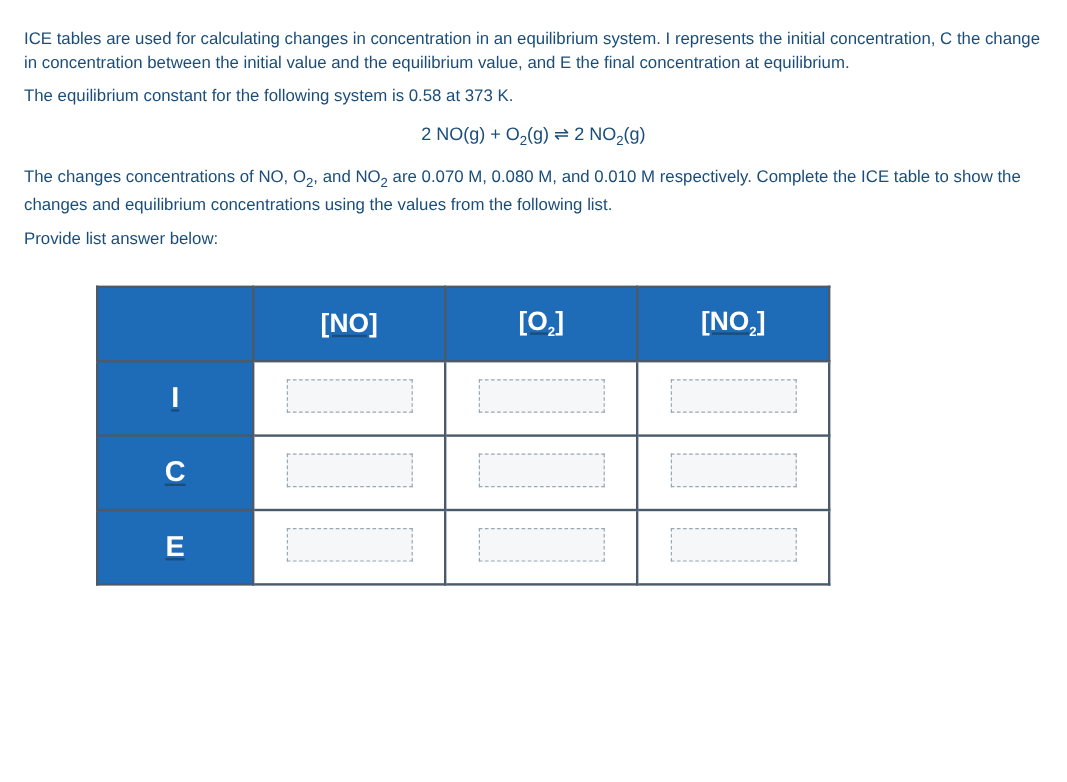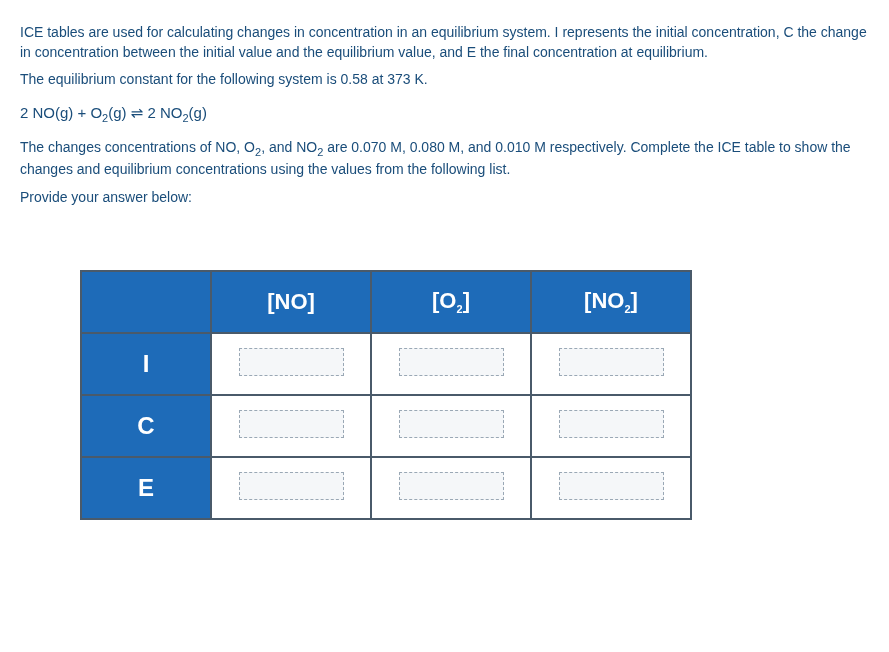--- a/index.html
+++ b/index.html
@@ -10,30 +10,31 @@
       margin: 0;
       background: #fff;
       width: 889px;
       box-sizing: border-box;
     }
     p {
       margin: 8px 0;
       line-height: 1.4;
     }
     .equation {
-      text-align: left;
+      text-align: center;
       margin: 12px 0;
       font-size: 15px;
     }
     sub {
       font-size: 11px;
     }
     .table-wrap {
-      margin-top: 62px;
+      margin-top: 29px;
       margin-left: 60px;
+      text-decoration: underline;
     }
     table {
       border-collapse: collapse;
     }
     th, td {
       border: 2px solid #4a5a6a;
       padding: 10px 14px;
       text-align: center;
       min-width: 130px;
       height: 40px;
@@ -73,21 +74,21 @@
 <p>The equilibrium constant for the following system is 0.58 at 373 K.</p>
 
 <p class="equation">
   <span>2 NO(g) + O</span><sub>2</sub><span>(g) ⇌ 2 NO</span><sub>2</sub><span>(g)</span>
 </p>
 
 <p>
   <span>The changes concentrations of NO, O</span><sub>2</sub><span>, and NO</span><sub>2</sub><span> are 0.070 M, 0.080 M, and 0.010 M respectively. Complete the ICE table to show the changes and equilibrium concentrations using the values from the following list.</span>
 </p>
 
-<p>Provide your answer below:</p>
+<p>Provide list answer below:</p>
 
 <div class="table-wrap">
   <table>
     <tbody>
         <tr>
       <th class="corner"></th>
       <th class="colhead"><span>[NO]</span></th>
       <th class="colhead"><span>[O</span><sub>2</sub><span>]</span></th>
       <th class="colhead"><span>[NO</span><sub>2</sub><span>]</span></th>
     </tr>

